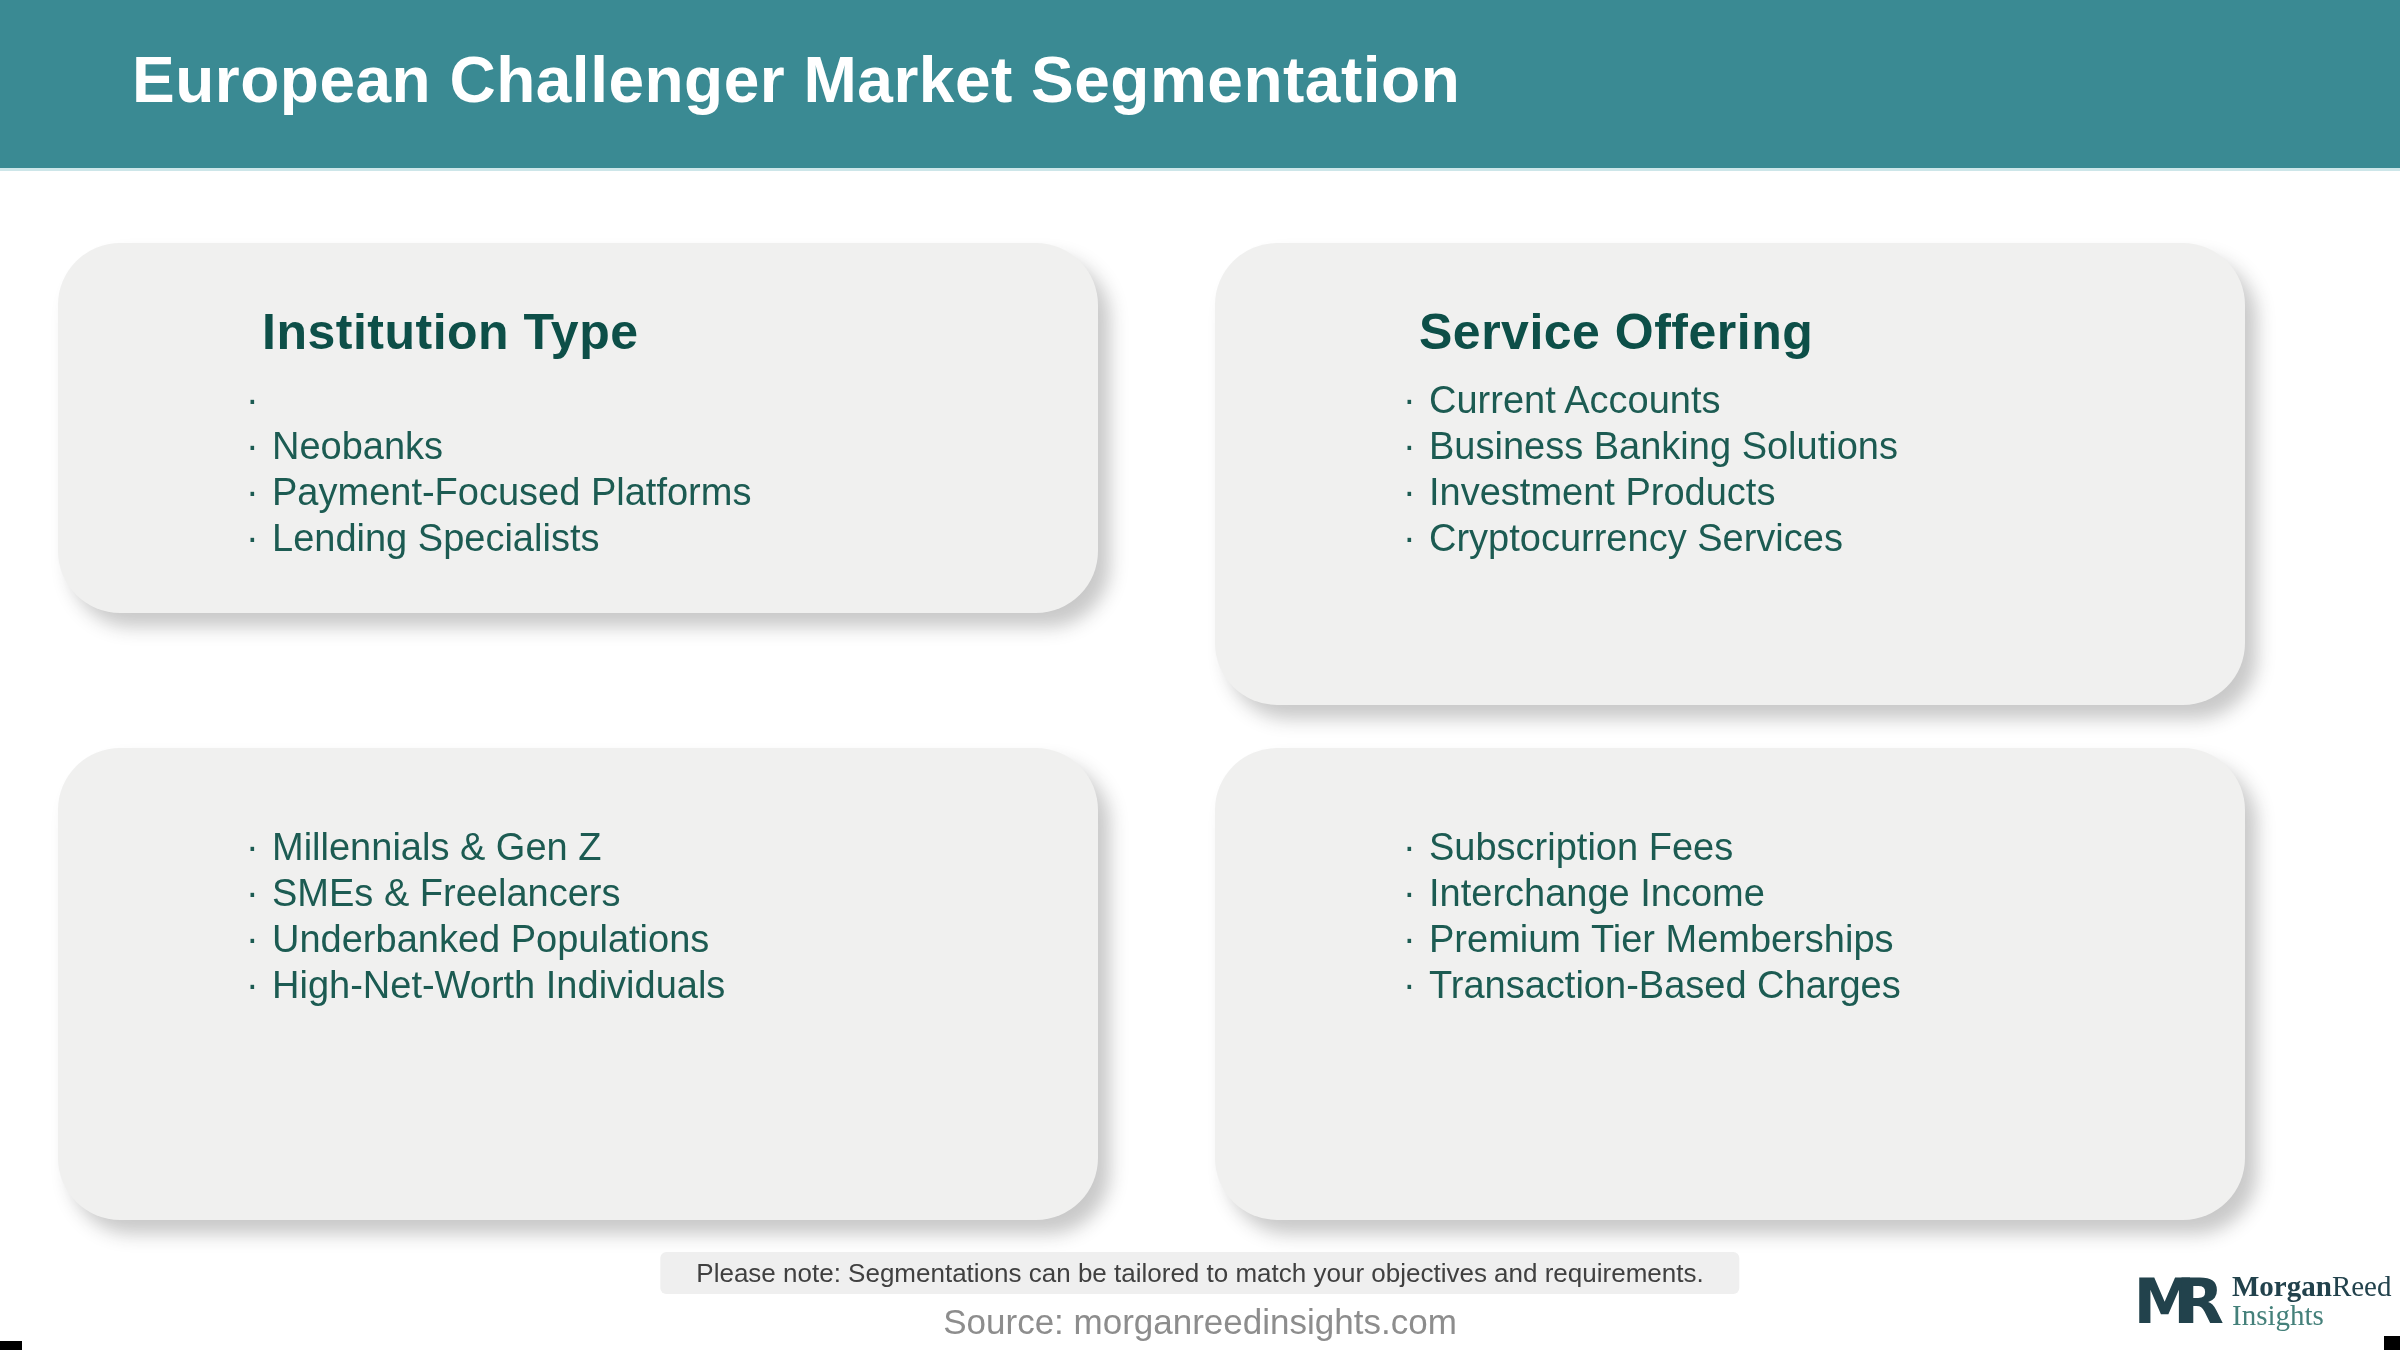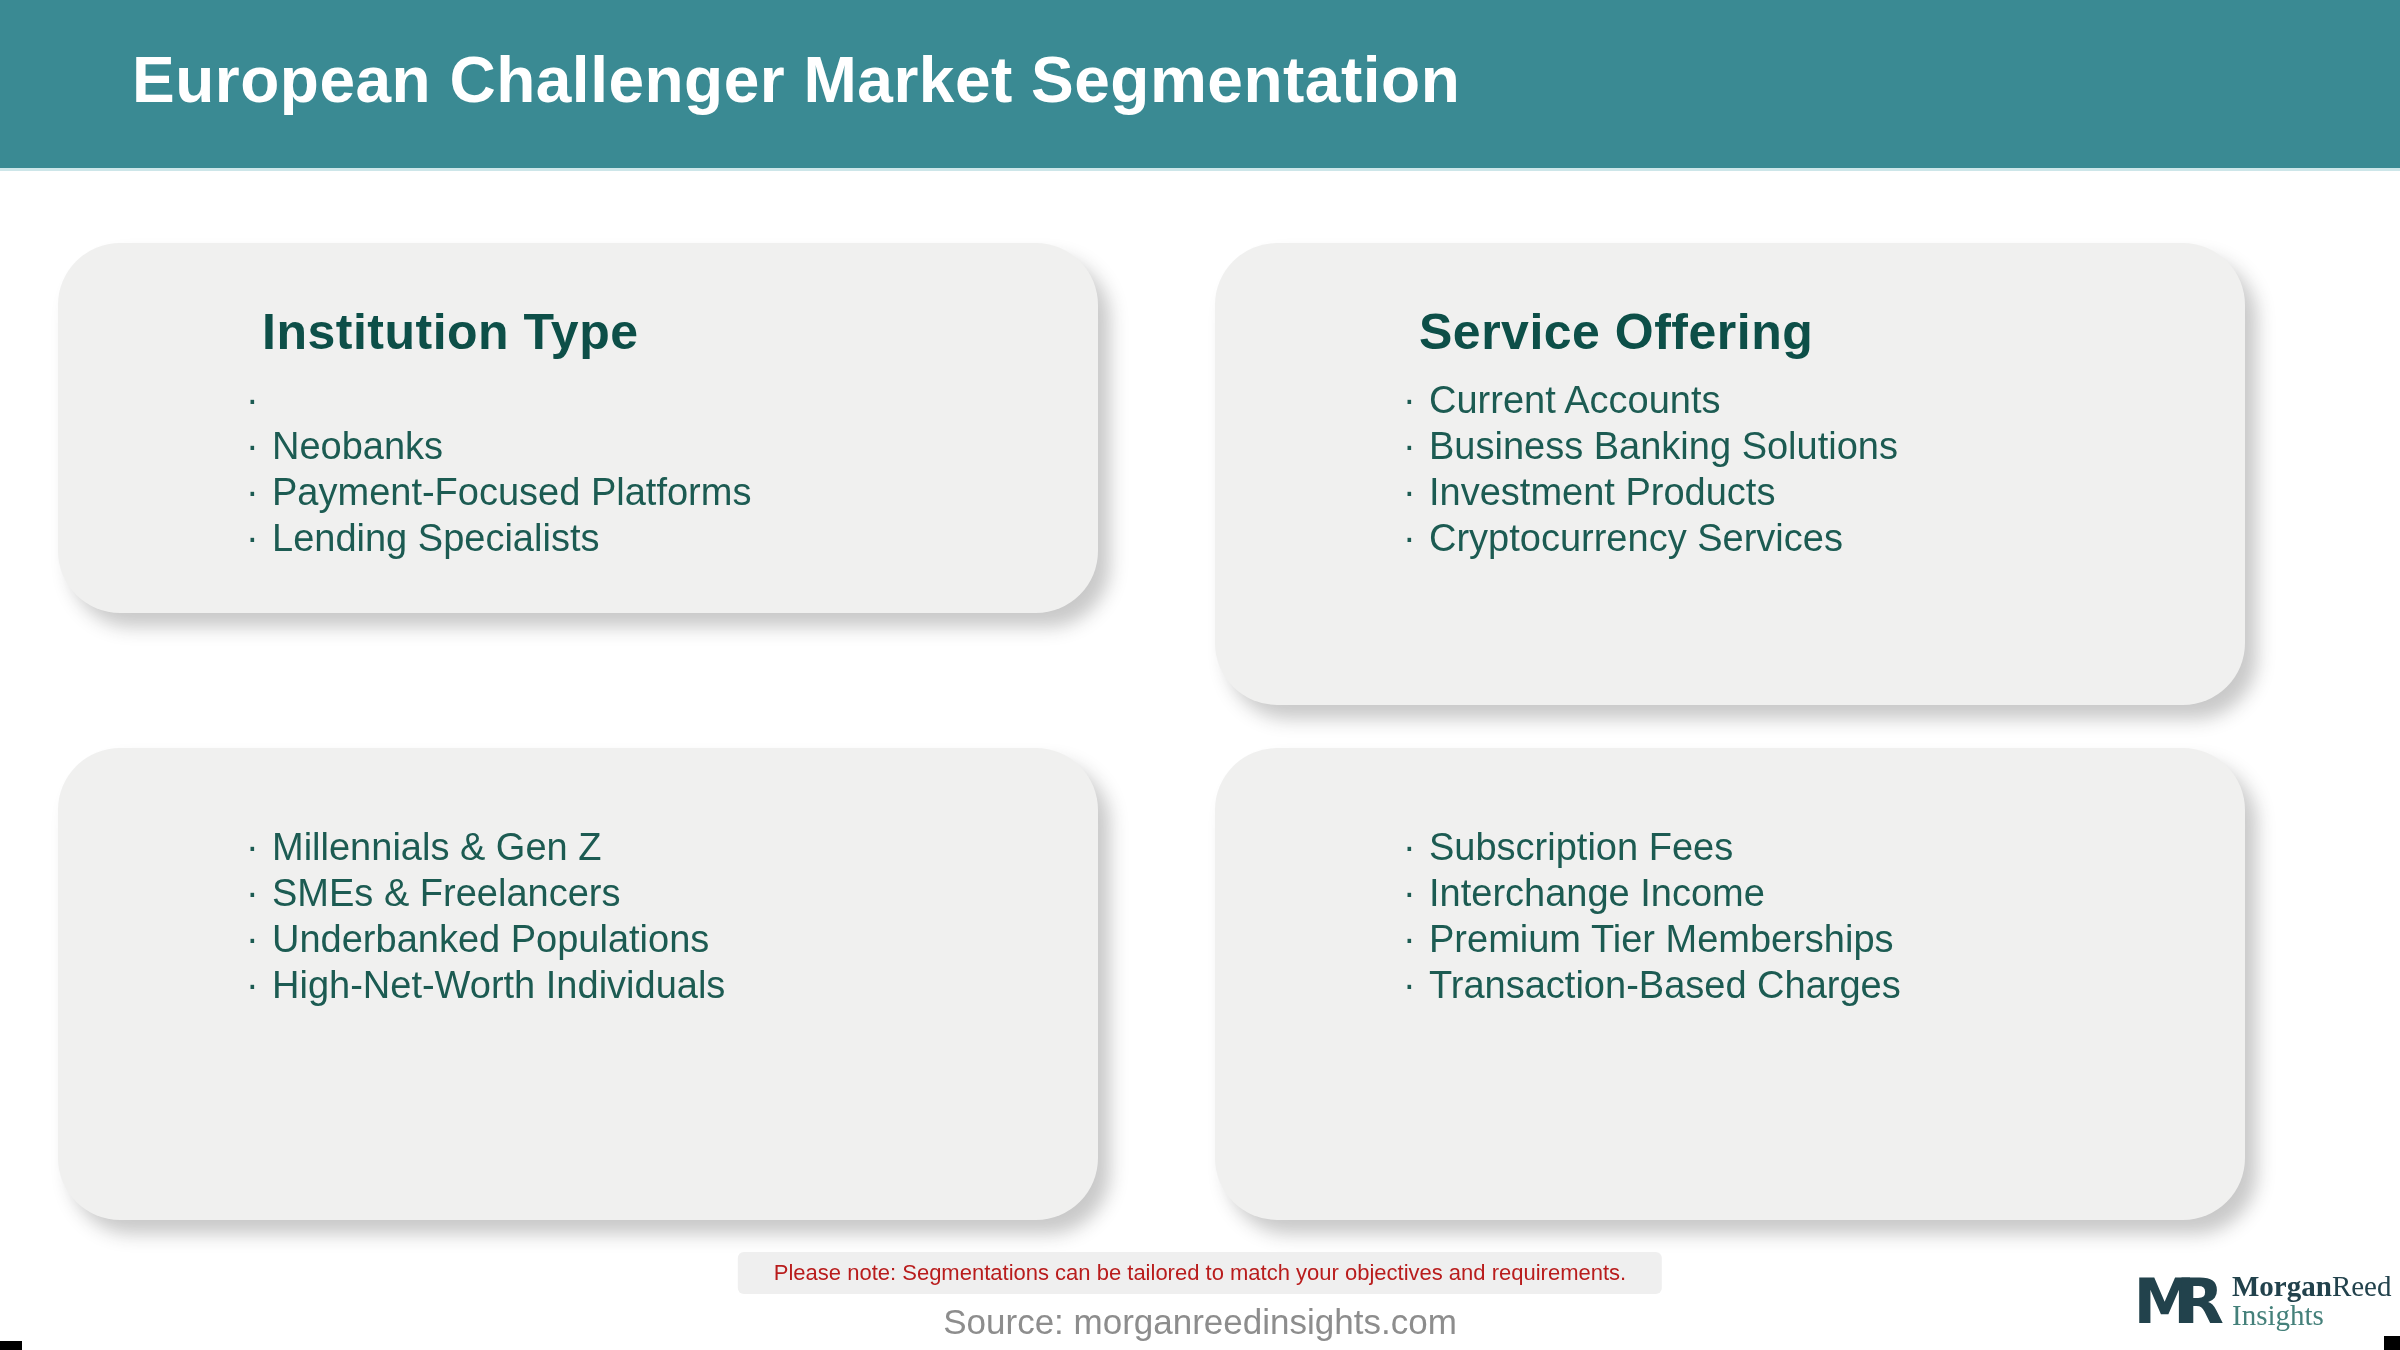--- a/index.html
+++ b/index.html
@@ -21,21 +21,21 @@
   #card-4{left:1215px;top:748px;width:1030px;height:472px;}
   .card h2{margin:0;font-size:50px;font-weight:700;color:#0D4F48;letter-spacing:.5px;}
   .card ul{list-style:none;margin:16px 0 0 0;padding:0;}
   .card li{display:flex;align-items:baseline;font-size:38px;line-height:46px;color:#1C5B52;}
   .dot{flex:0 0 auto;width:26px;margin-left:-16px;}
 
   
   .note-bar{position:absolute;top:1252px;left:50%;transform:translateX(-50%);height:42px;
             background:#EFEFEF;border-radius:6px;display:flex;align-items:center;
             padding:0 36px;white-space:nowrap;}
-  .note-bar span{font-size:22px;color:#b91c1c;}
+  .note-bar span{font-size:26px;color:#404040;}
   .source{position:absolute;top:1302px;left:0;width:2400px;text-align:center;
           font-size:35px;color:#8D8D8D;}
 
   
   .logo{position:absolute;left:2136px;top:1270px;display:flex;align-items:center;gap:8px;}
   .logo svg{display:block;}
   .logo-text{font-family:"Liberation Serif",serif;line-height:29px;}
   .logo-line1{font-size:29px;color:#22424C;}
   .logo-line1 .bold{font-weight:700;}
   .logo-line2{font-size:29px;color:#44807A;}

